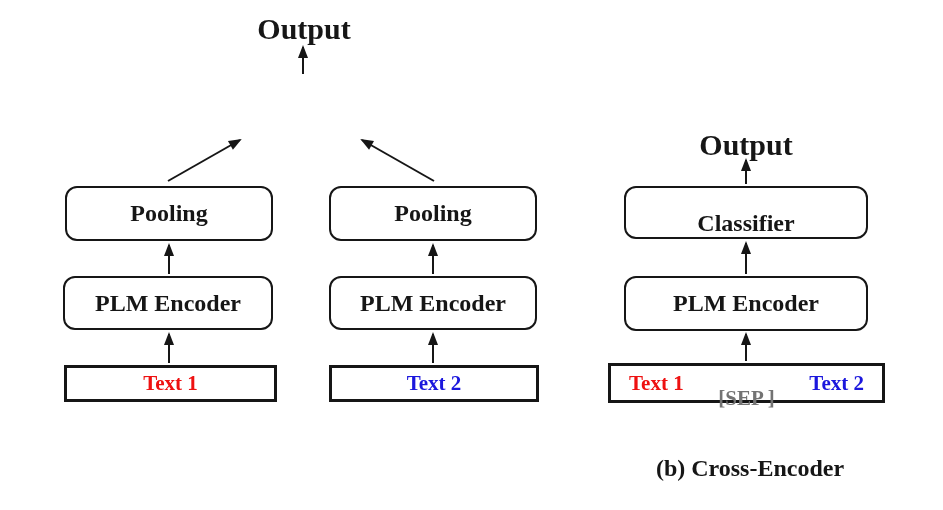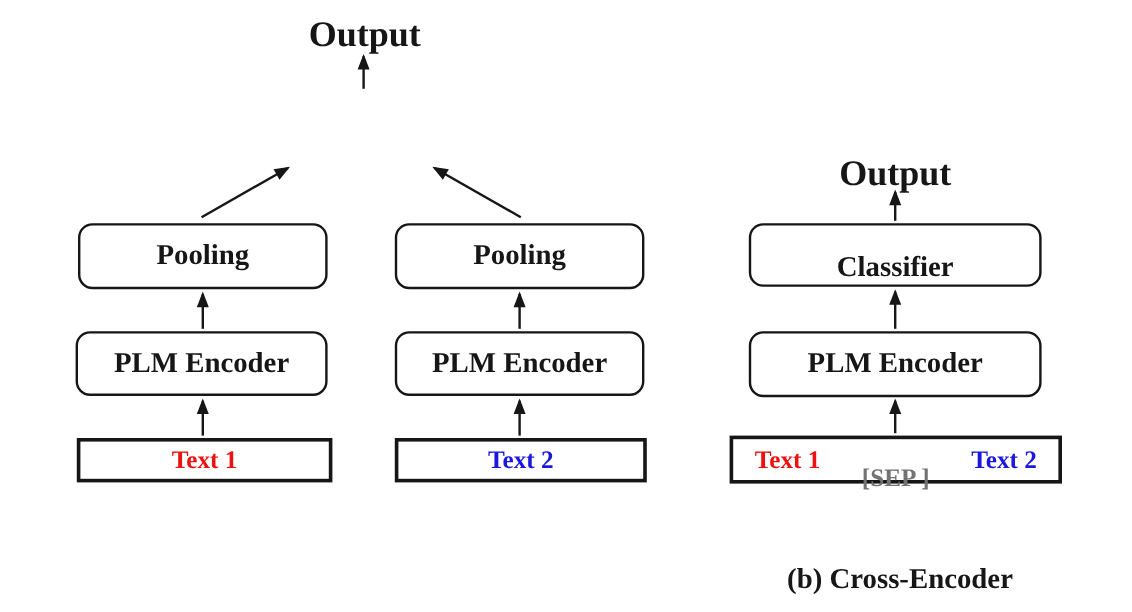--- a/index.html
+++ b/index.html
@@ -121,15 +121,15 @@
   <div class="box" style="left:624px; top:276px; width:244px; height:55px;">
     <span>PLM Encoder</span>
   </div>
 
   <div class="box input input-wide" style="left:608px; top:363px; width:277px; height:40px;">
     <span class="seg" style="color: rgb(238, 17, 17);">Text 1</span>
     <span class="seg" style="color: #737373; margin-top: 31px;">[SEP ]</span>
     <span class="seg" style="color: rgb(27, 23, 221);">Text 2</span>
   </div>
 
-  <div class="caption" style="left:750px; top:470px;text-align:center;">(b) Cross-Encoder</div>
+  <div class="caption" style="left:750px; top:455px;text-align:center;">(b) Cross-Encoder</div>
 
 </div>
 
 </body></html>

